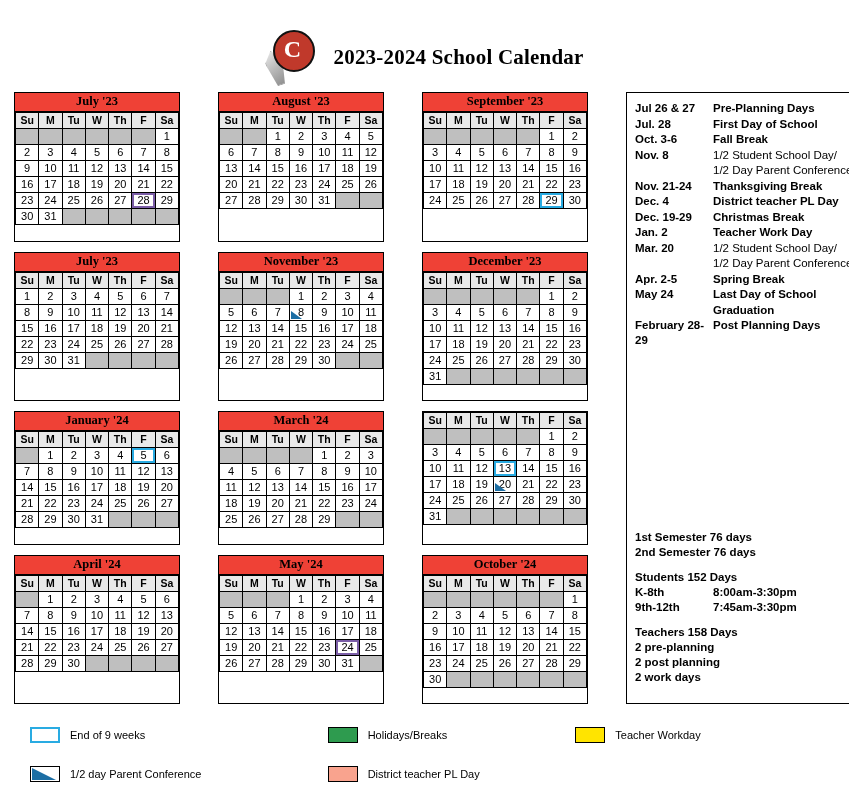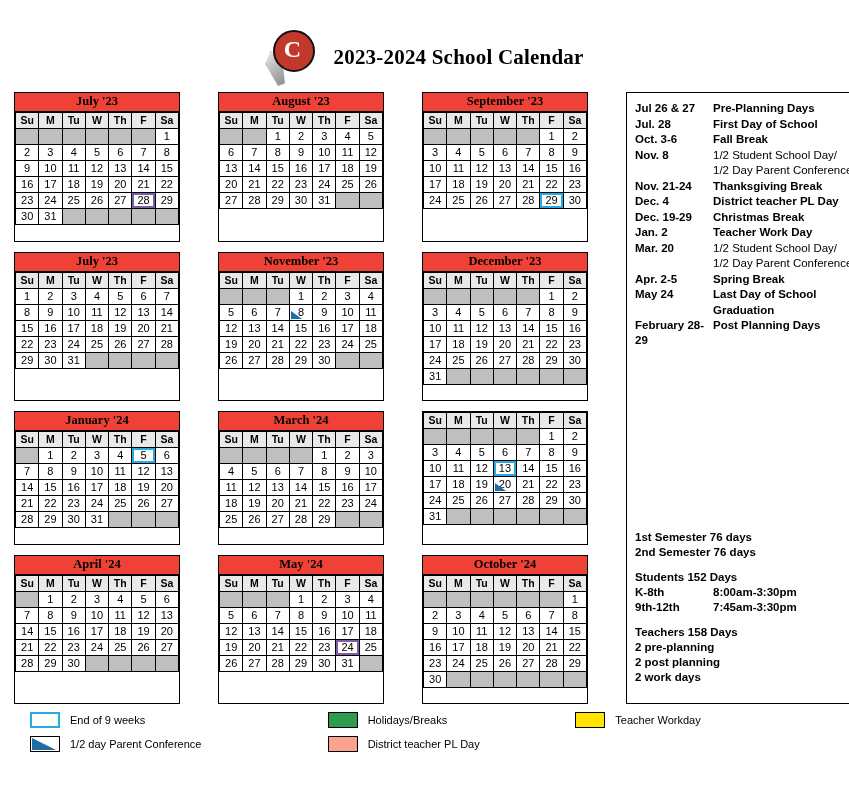--- a/index.html
+++ b/index.html
@@ -140,21 +140,21 @@
   .sb-line .lbl{min-width:78px;}
   
   .key{
     margin-top:8px;
     display:grid;
     grid-template-columns:1fr 1fr 1fr;
     row-gap:8px;
     font-size:11px;
     padding:0 14px 0 16px;
   }
-  .key-item{display:flex;align-items:center;gap:10px;}
+  .key-item{display:flex;align-items:center;gap:10px;margin-top:15px;}
   .sw{width:30px;height:16px;border:1px solid #000;box-sizing:border-box;}
   .sw.blue{border:2px solid #29abe2;background:#fff;}
   .sw.yellow{background:#ffe400;}
   .sw.green{background:#2e9b4f;}
   .sw.purple{border:2px solid #7b5ea7;background:#fff;}
   .sw.pink{background:#f9a38e;}
   .sw.conf{background:#fff;position:relative;border:1px solid #000;}
   .sw.conf::after{
     content:"";position:absolute;left:1px;bottom:1px;
     width:0;height:0;border-left:24px solid #1c6ea4;border-top:12px solid transparent;

